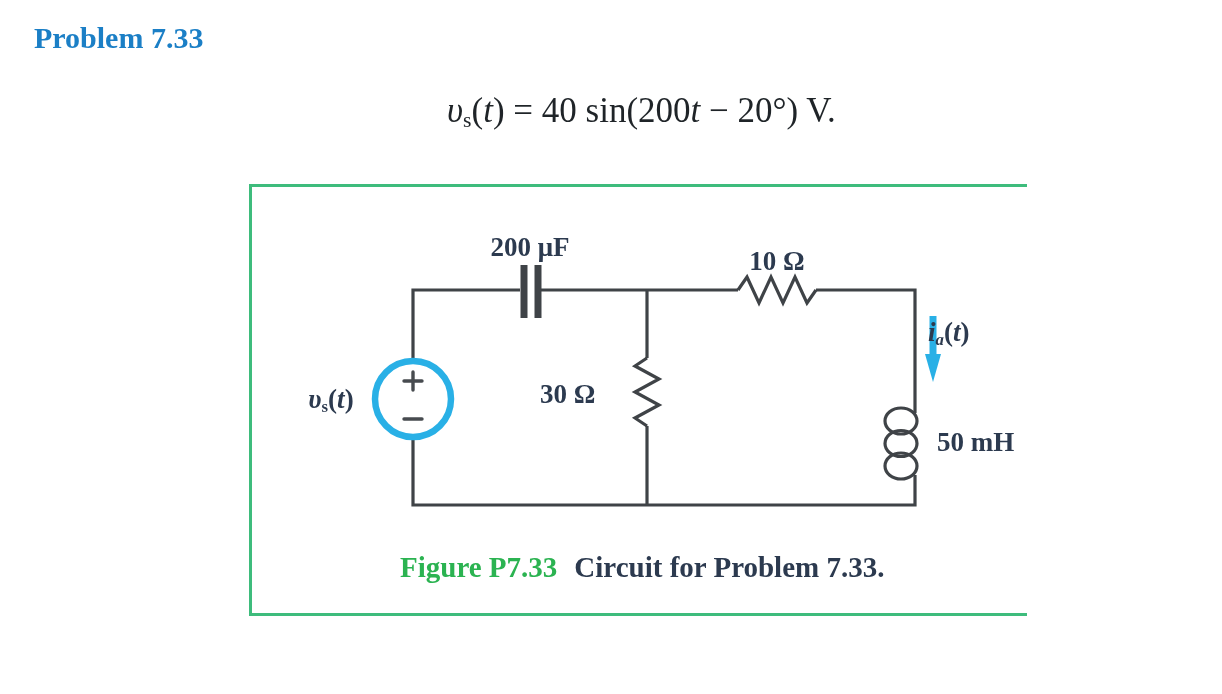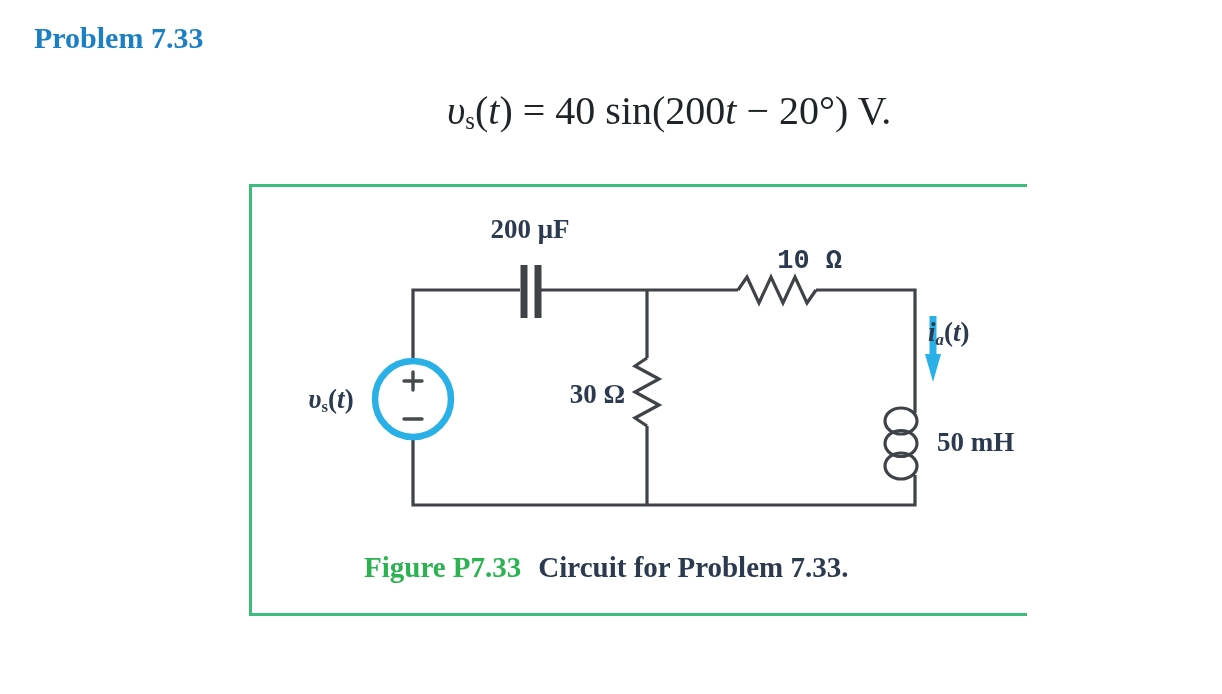--- a/index.html
+++ b/index.html
@@ -11,42 +11,42 @@
     color:var(--text-dark,#1f2428);
     overflow:hidden;
   }
   .abs{position:absolute;}
   .it{font-style:italic;}
   .sub{font-size:0.62em;vertical-align:-0.22em;}
   .headline{top:20px;font-size:30px;line-height:36px;white-space:nowrap;}
   .problem-label{left:34px;font-weight:bold;color:var(--problem-blue,#1b7fc6);}
   .problem-text{left:283px;color:var(--text-dark,#1f2428);}
   .equation{
-    left:447px;top:93px;font-size:40px;line-height:36px;white-space:nowrap;
+    left:447px;top:93px;font-size:35px;line-height:36px;white-space:nowrap;
     color:var(--text-dark,#1f2428);
   }
   .figure-frame{
     left:249px;top:184px;width:836px;height:432px;
     border:3px solid var(--frame-green,#3ebc7c);
     box-sizing:border-box;background:#ffffff;
   }
   .circuit-svg{left:0;top:0;width:1222px;height:694px;}
   .wire{stroke:var(--wire-gray,#3f4347);stroke-width:3.2;fill:none;stroke-linejoin:miter;}
   .plate{stroke:var(--wire-gray,#3f4347);stroke-width:7;fill:none;}
   .coil{stroke:var(--wire-gray,#3f4347);stroke-width:3.2;fill:none;}
   .src-circle{stroke:var(--accent-cyan,#29b0e6);stroke-width:6.5;fill:#ffffff;}
   .sign{stroke:#474b4f;stroke-width:3.4;fill:none;stroke-linecap:round;}
   .arrow-shaft{stroke:var(--accent-cyan,#29b0e6);stroke-width:7;fill:none;}
   .arrow-head{fill:var(--accent-cyan,#29b0e6);stroke:none;}
   .clabel{
     font-size:27px;font-weight:bold;line-height:30px;white-space:nowrap;
     color:var(--label-navy,#2c3a4f);
   }
   .caption{
-    left:364px;top:550px;font-size:29px;font-weight:bold;line-height:34px;white-space:nowrap;
+    left:400px;top:550px;font-size:29px;font-weight:bold;line-height:34px;white-space:nowrap;
   }
   .caption-label{color:var(--caption-green,#2bb351);}
   .caption-text{color:var(--label-navy,#2c3a4f);margin-left:17px;}
 </style>
 </head>
 <body>
 
 <div class="page">
 
   <div class="abs headline problem-label">Problem 7.33</div>
@@ -96,25 +96,25 @@
       <path class="sign" d="M413,372 L413,390 M404,381 L422,381"></path>
       <path class="sign" d="M404,419 L422,419"></path>
     </g>
 
     <g>
       <path class="arrow-shaft" d="M933,316 L933,358"></path>
       <polygon class="arrow-head" points="925,354 941,354 933,382"></polygon>
     </g>
   </svg>
 
-  <div class="abs clabel" style="left:455px;top:214px;width:150px;text-align:center;">200 μF</div>
+  <div class="abs clabel" style="left:455px;top:232px;width:150px;text-align:center;">200 μF</div>
 
-  <div class="abs clabel" style="left:712px;top:246px;width:130px;text-align:right;font-family:Liberation Mono, monospace;">10 Ω</div>
+  <div class="abs clabel" style="left:712px;top:246px;width:130px;text-align:center;">10 Ω</div>
 
-  <div class="abs clabel" style="left:540px;top:379px;width:85px;text-align:right;">30 Ω</div>
+  <div class="abs clabel" style="left:540px;top:379px;width:85px;">30 Ω</div>
 
   <div class="abs clabel" style="left:937px;top:427px;font-family:Liberation Serif, serif;">50 mH</div>
 
   <div class="abs clabel" style="left:293px;top:384px;width:76px;text-align:center;">
     <span class="it">υ</span><span class="sub">s</span><span>(</span><span class="it">t</span><span>)</span>
   </div>
 
   <div class="abs clabel" style="left:928px;top:317px;">
     <span class="it">i</span><span class="sub it">a</span><span>(</span><span class="it">t</span><span>)</span>
   </div>

